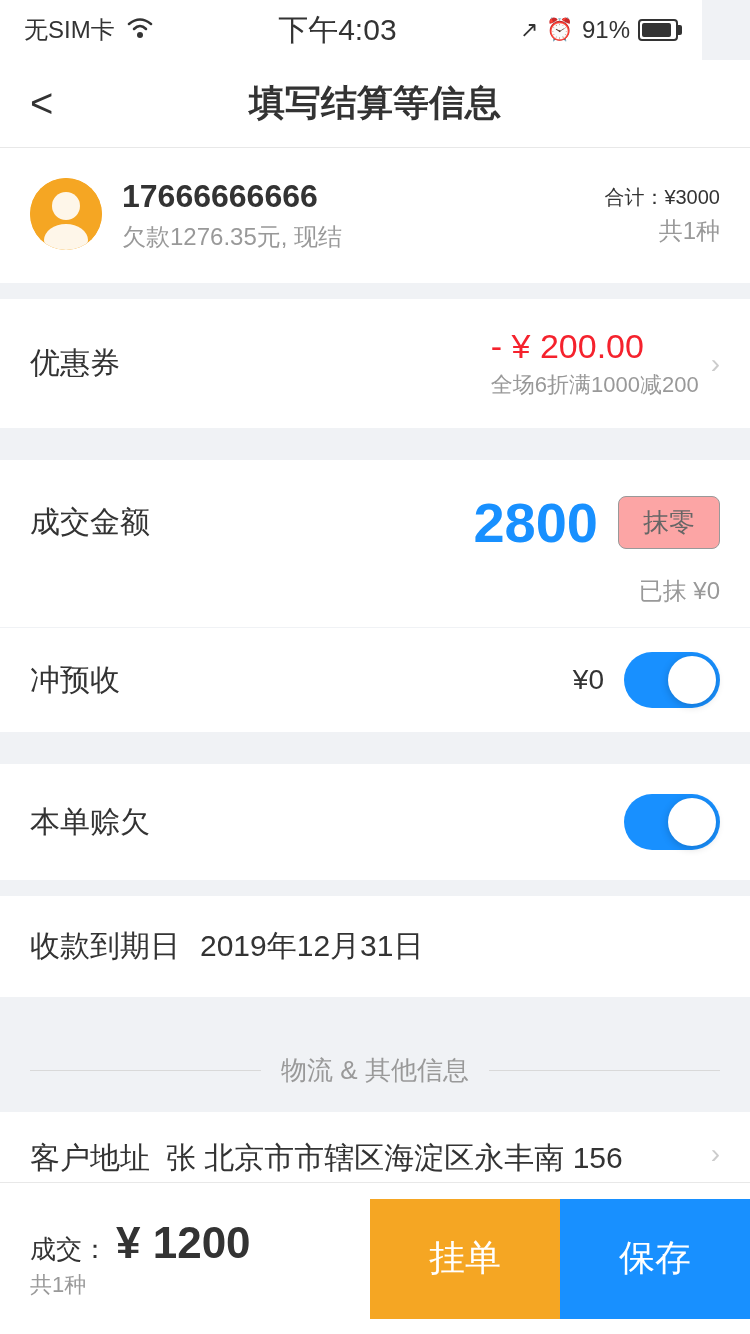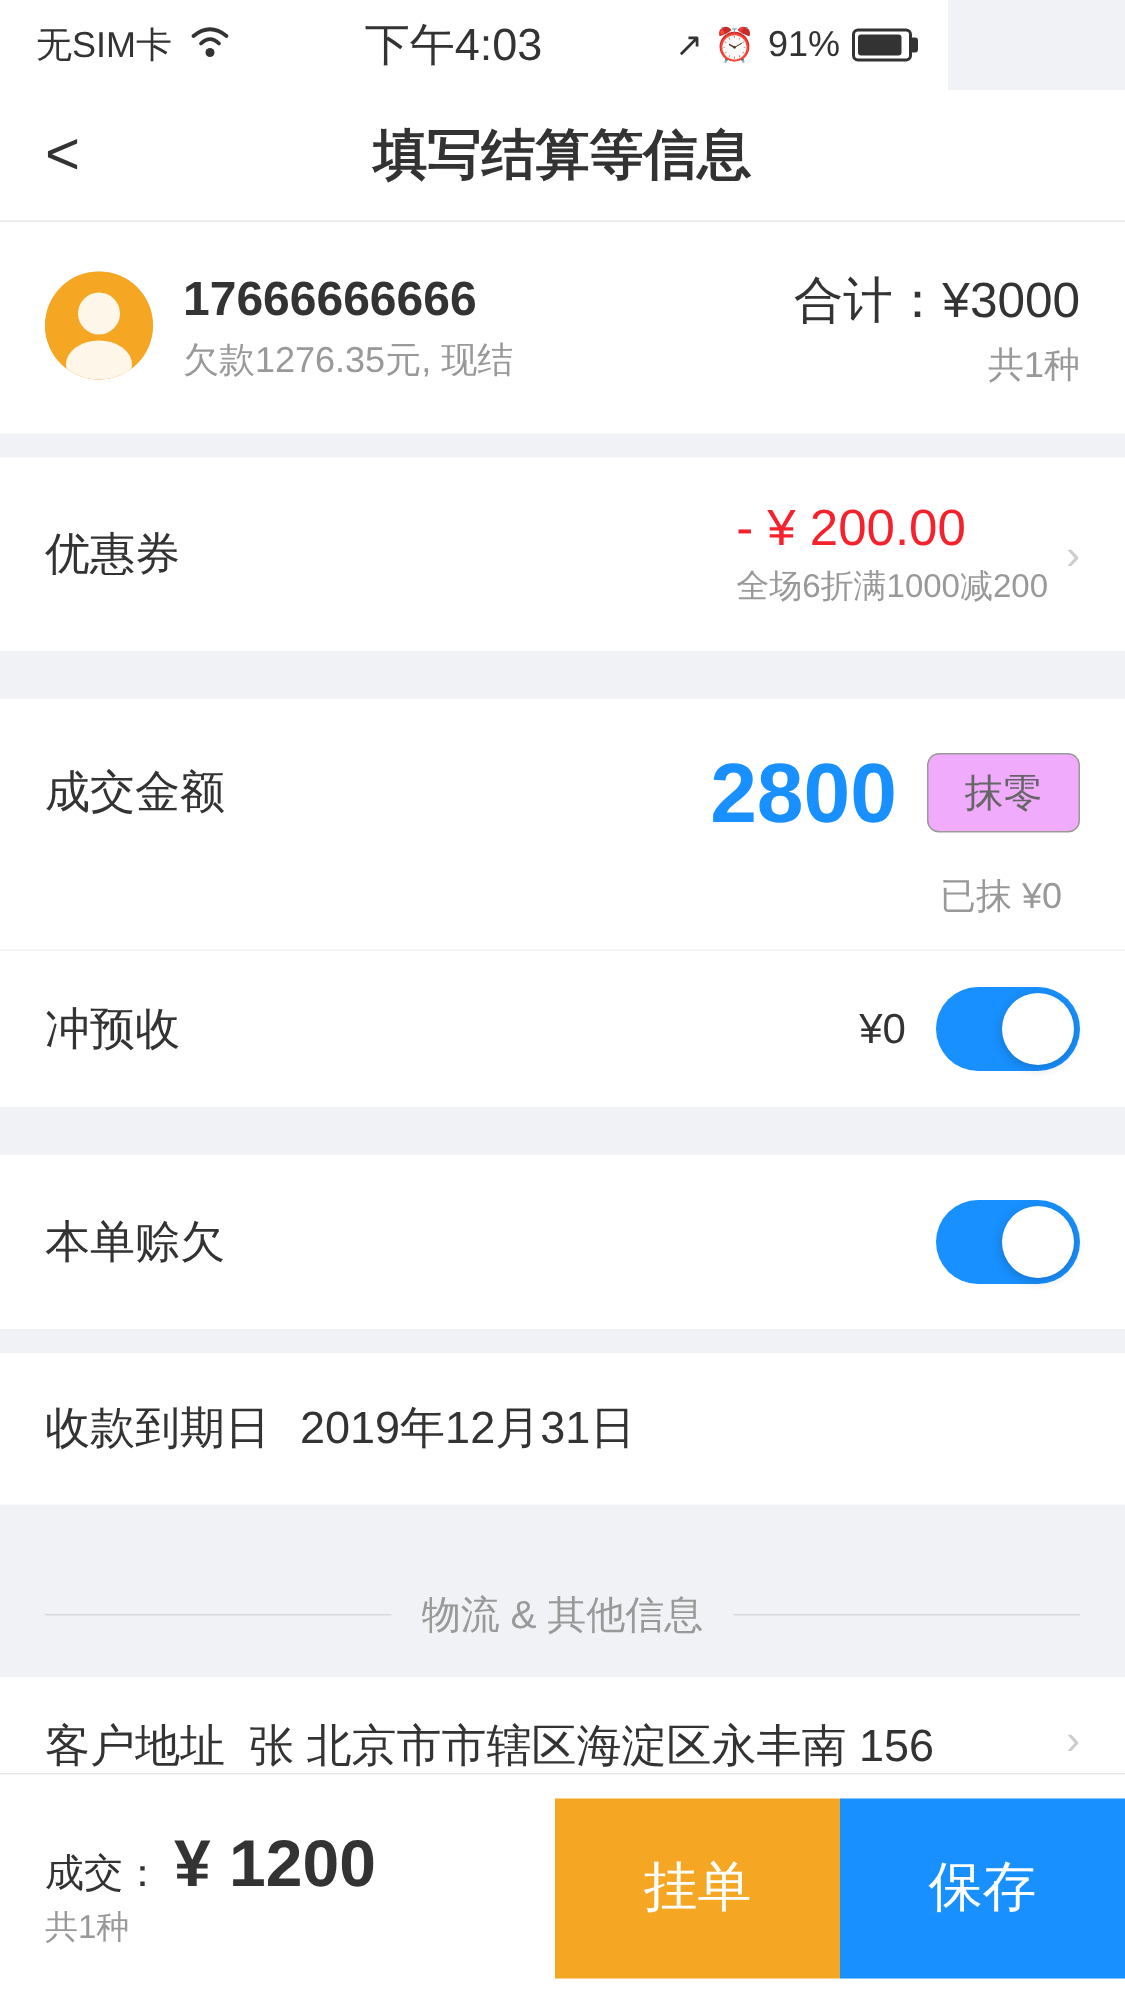--- a/index.html
+++ b/index.html
@@ -9,21 +9,21 @@
       min-height: 1334px;
       font-family: -apple-system, "PingFang SC", "Helvetica Neue", Arial, sans-serif;
       background: #f0f2f5;
       font-size: 28px;
       color: #333;
       position: relative;
     }
 
     
     .status-bar {
-      width: 632px;
+      width: 702px;
       height: 60px;
       background: #fff;
       display: flex;
       align-items: center;
       justify-content: space-between;
       padding: 0 24px;
       font-size: 24px;
       color: #333;
     }
     .status-left {
@@ -129,21 +129,21 @@
     }
     .customer-info .debt {
       font-size: 24px;
       color: #999;
       margin-top: 6px;
     }
     .customer-right {
       text-align: right;
     }
     .total-label {
-      font-size: 33px;
+      font-size: 20px;
       color: #333;
       text-align: center;
     }
     .total-count {
       font-size: 24px;
       color: #999;
       margin-top: 4px;
     }
 
     
@@ -213,28 +213,28 @@
       font-size: 56px;
       font-weight: 600;
       color: #1890ff;
     }
     .round-btn {
       border: 1px solid #999;
       border-radius: 8px;
       padding: 8px 24px;
       font-size: 26px;
       color: #666;
-      background: #f0abfc;
+      background: #fca5a5;
       cursor: pointer;
     }
     .ya-chu {
       font-size: 24px;
       color: #999;
       text-align: right;
-      padding: 0 42px 20px;
+      padding: 0 30px 20px;
     }
 
     
     .toggle-row {
       padding: 24px 30px;
       display: flex;
       align-items: center;
       justify-content: space-between;
       border-top: 1px solid #f0f2f5;
     }

